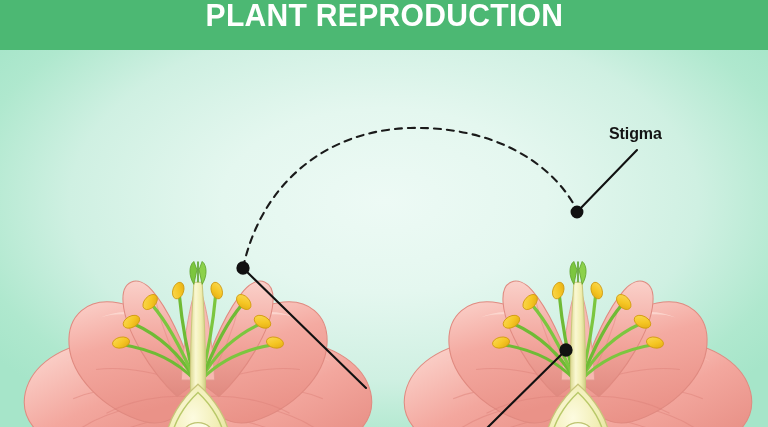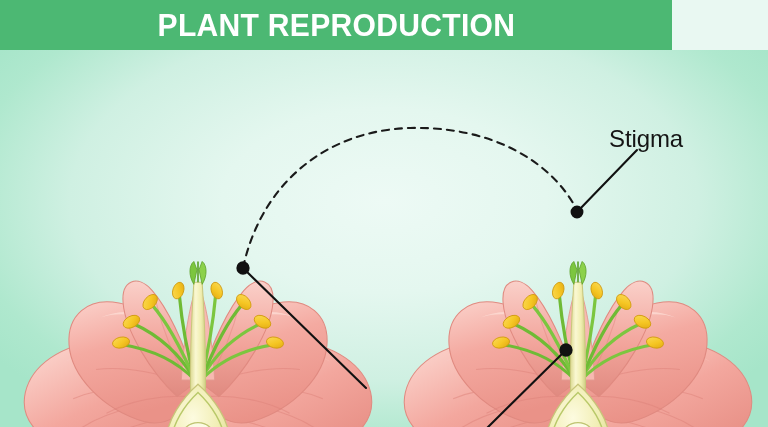--- a/index.html
+++ b/index.html
@@ -13,24 +13,24 @@
     height: 427px;
     overflow: hidden;
     font-family: "Liberation Sans", sans-serif;
     background: #E9F8F2;
   }
 
   
   #header-bar {
     position: absolute;
     left: 0; top: 0;
-    width: 672px; height: 50px;
+    width: 768px; height: 50px;
     background: #4CB873;
     display: flex;
-    align-items: center;
+    align-items: flex-start;
     justify-content: center;
     z-index: 40;
   }
   #header-title {
     color: #ffffff;
     font-size: 31px;
     font-weight: bold;
     letter-spacing: 0.3px;
     line-height: 1;
     font-family: "Liberation Sans", sans-serif;
@@ -56,22 +56,22 @@
   .svg-layer {
     position: absolute;
     left: 0; top: 0;
     width: 768px; height: 377px;
   }
 
   
   .label {
     position: absolute;
     color: #141414;
-    font-size: 24px;
-    font-weight: normal;
+    font-size: 16px;
+    font-weight: bold;
     font-family: "Liberation Sans", sans-serif;
     white-space: nowrap;
     z-index: 30;
     letter-spacing: -0.1px;
   }
   #label-stigma { left: 609px; top: 75px; }
   #label-anther { left: 247px; top: 338px; }
 </style>
 </head>
 <body>

